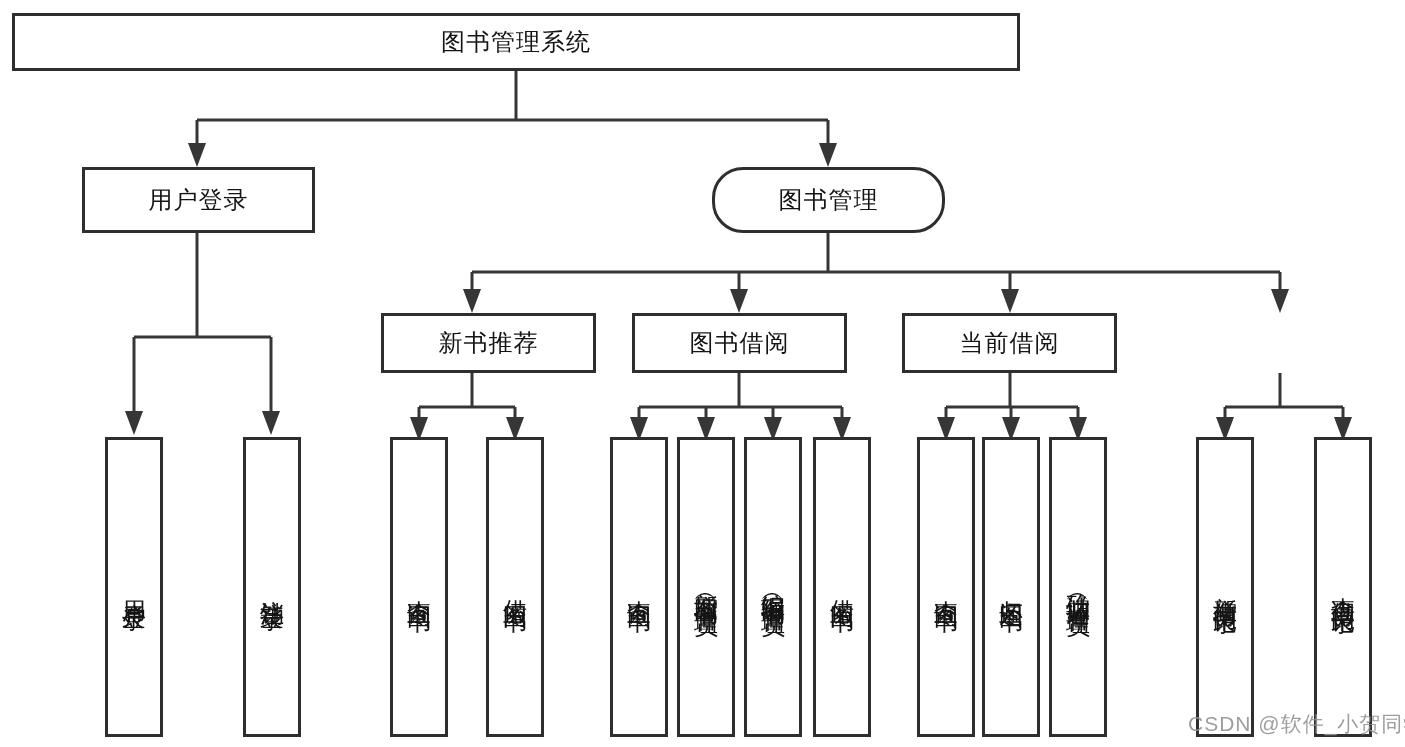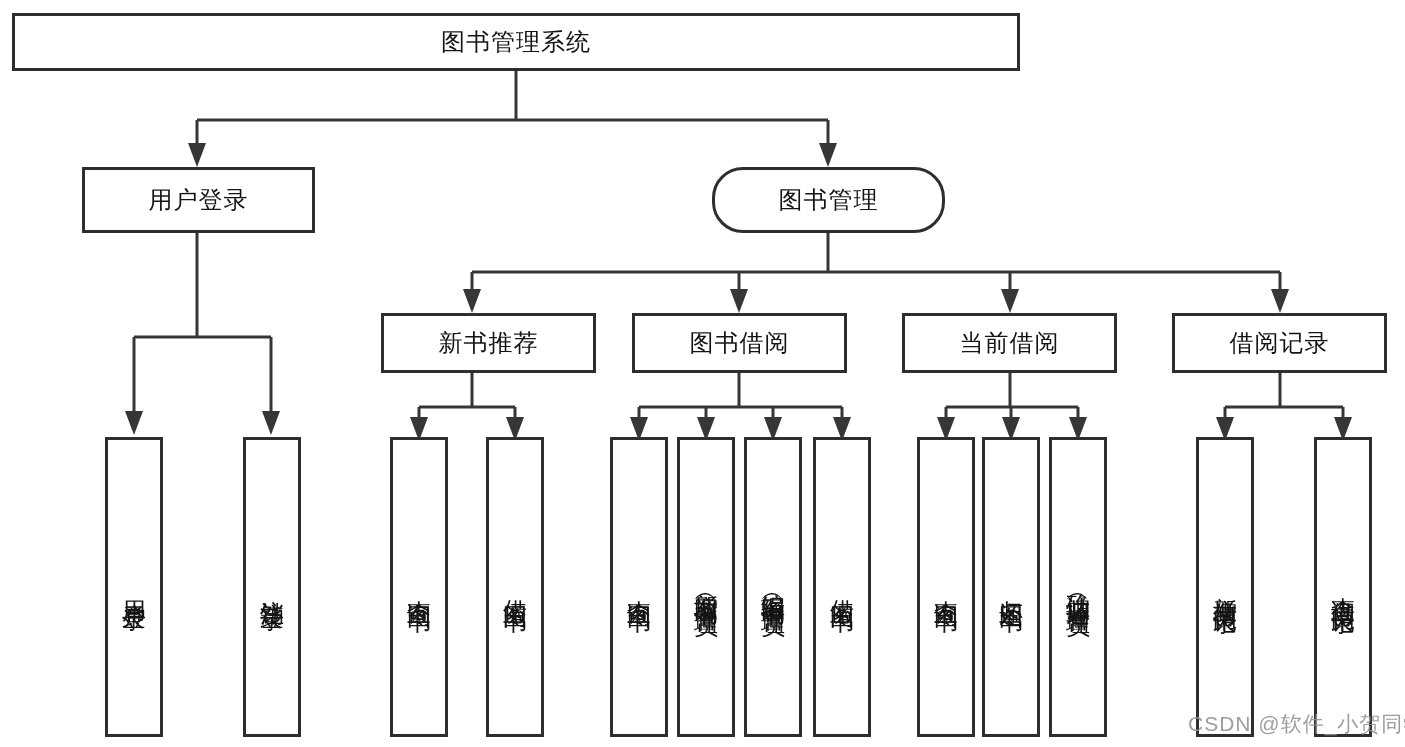--- a/index.html
+++ b/index.html
@@ -153,23 +153,20 @@
 
   <div class="node h lvl3" style="left:365px;margin-left:16px;">
     <span>新书推荐</span>
   </div>
   <div class="node h lvl3" style="left:632px;">
     <span>图书借阅</span>
   </div>
   <div class="node h lvl3" style="left:902px;">
     <span>当前借阅</span>
   </div>
-  <div class="node h lvl3" style="left:1172px;">
-    <span>借阅记录</span>
-  </div>
 
   <div class="node leaf" style="left:105px;">
     <span>用户登录</span>
   </div>
   <div class="node leaf" style="left:243px;">
     <span>注销登录</span>
   </div>
 
   <div class="node leaf" style="left:390px;">
     <span>查询图书</span>

